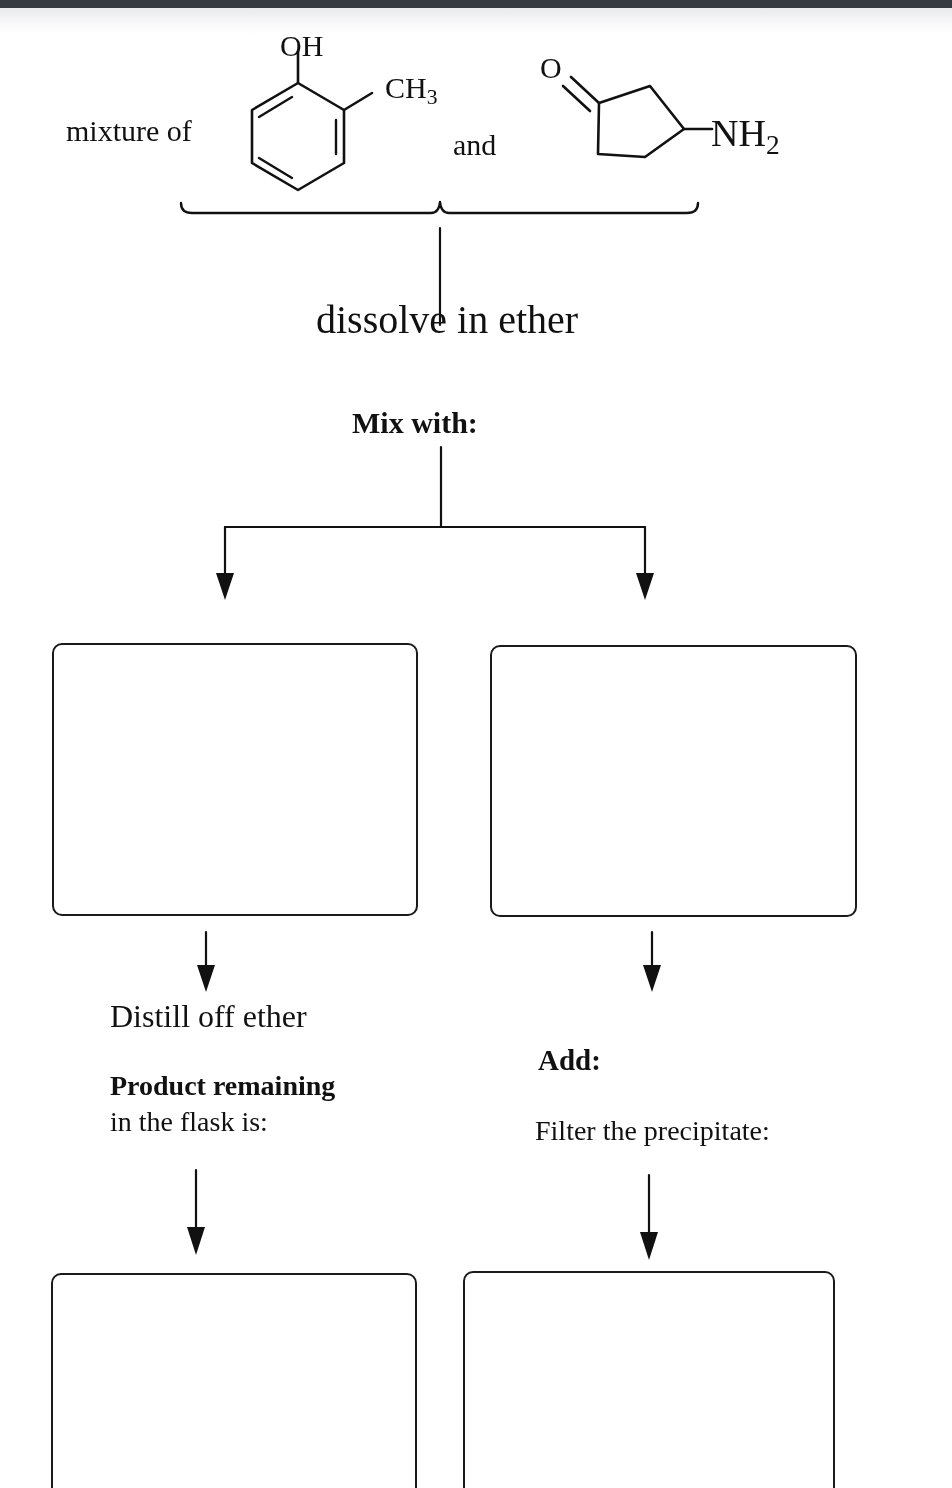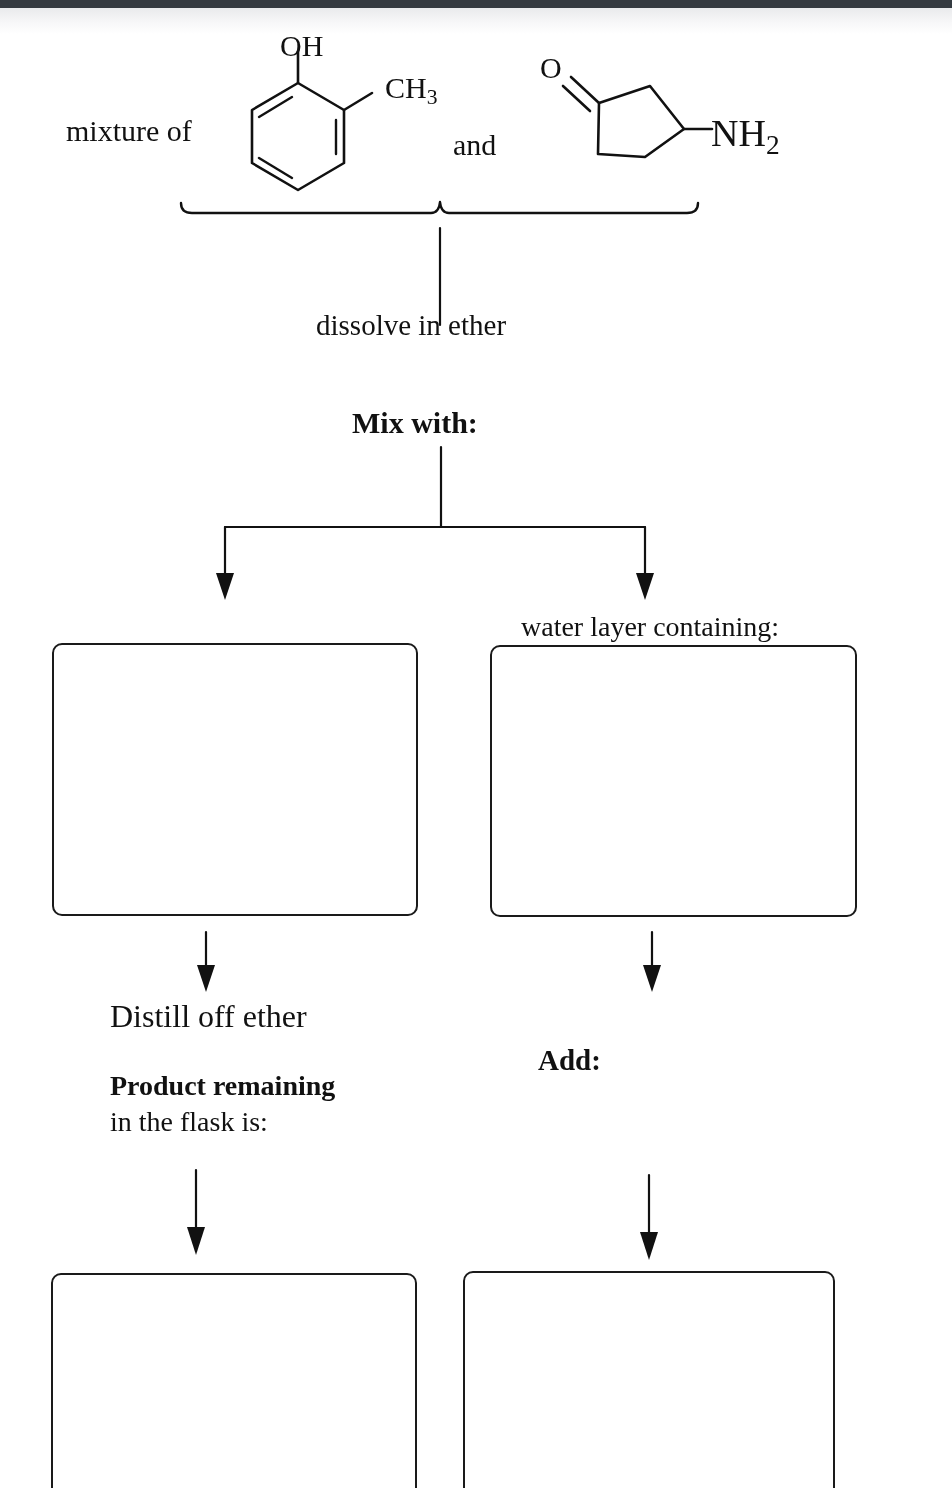--- a/index.html
+++ b/index.html
@@ -135,37 +135,37 @@
   </div>
 
   <div class="txt" style="left:453px; top:127px; font-size:30px;">and</div>
 
   <div class="txt" style="left:540px; top:50px; font-size:30px;">O</div>
 
   <div class="txt" style="left:711px; top:111px; font-size:38px;">
     <span>NH</span><span class="sub">2</span>
   </div>
 
-  <div class="txt" style="left:316px; top:308px; font-size:29px;">dissolve in ether</div>
+  <div class="txt" style="left:316px; top:296px; font-size:40px;">dissolve in ether</div>
 
   <div class="txt bold" style="left:352px; top:405px; font-size:30px;">Mix with:</div>
 
 
-  <div class="txt" style="left:521px; top:610px; font-size:28px;">water layer containing:</div>
 
   <div class="answerbox" style="left:52px; top:643px; width:366px; height:273px;"></div>
 
   <div class="answerbox" style="left:490px; top:645px; width:367px; height:272px;"></div>
 
   <div class="txt" style="left:110px; top:998px; font-size:32px;">Distill off ether</div>
 
   <div class="txt" style="left:110px; top:1069px; font-size:28px;font-weight:bold;">Product remaining</div>
 
   <div class="txt" style="left:110px; top:1105px; font-size:28px;">in the flask is:</div>
 
   <div class="txt bold" style="left:538px; top:1043px; font-size:29px;">Add:</div>
 
+  <div class="txt" style="left:535px; top:1114px; font-size:28px;">Filter the precipitate:</div>
 
   <div class="answerbox" style="left:51px; top:1273px; width:366px; height:260px;"></div>
 
   <div class="answerbox" style="left:463px; top:1271px; width:372px; height:262px;"></div>
 
 </div>
 
 </body></html>

